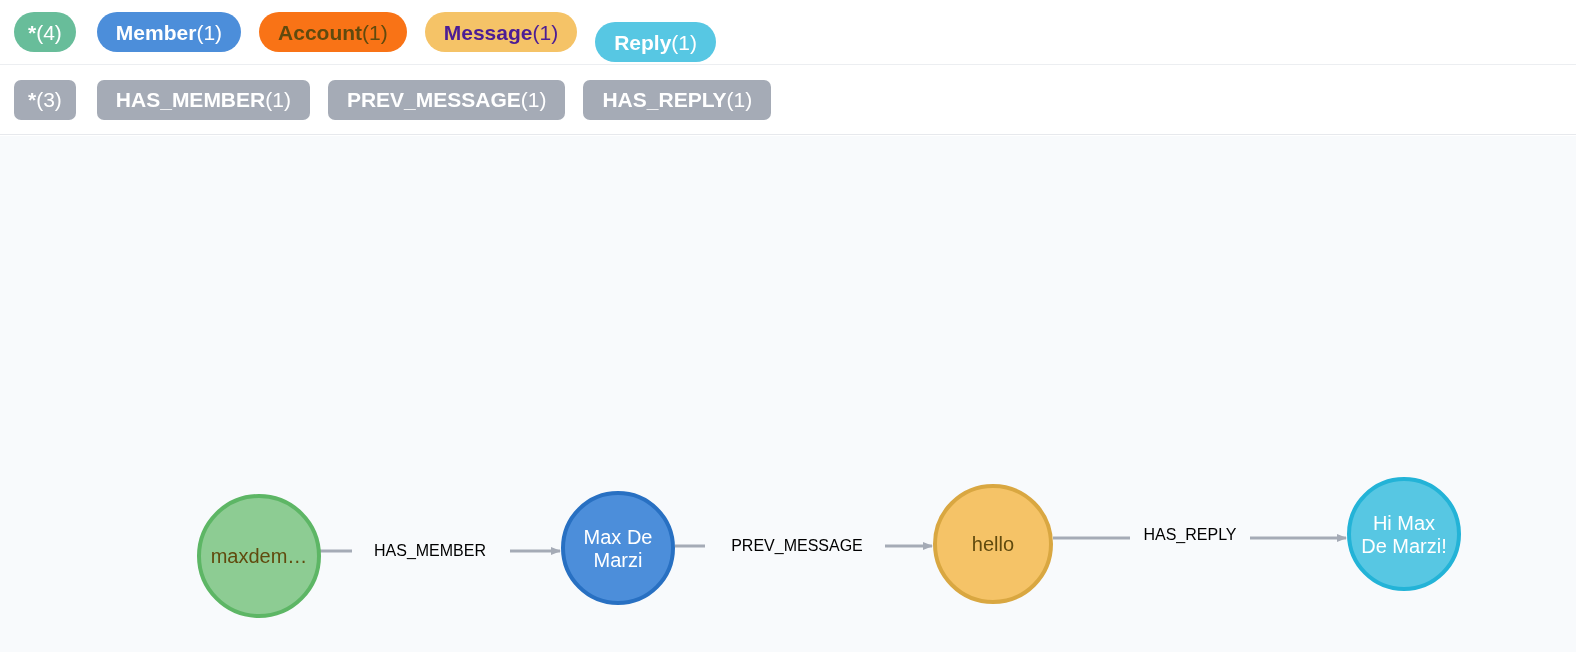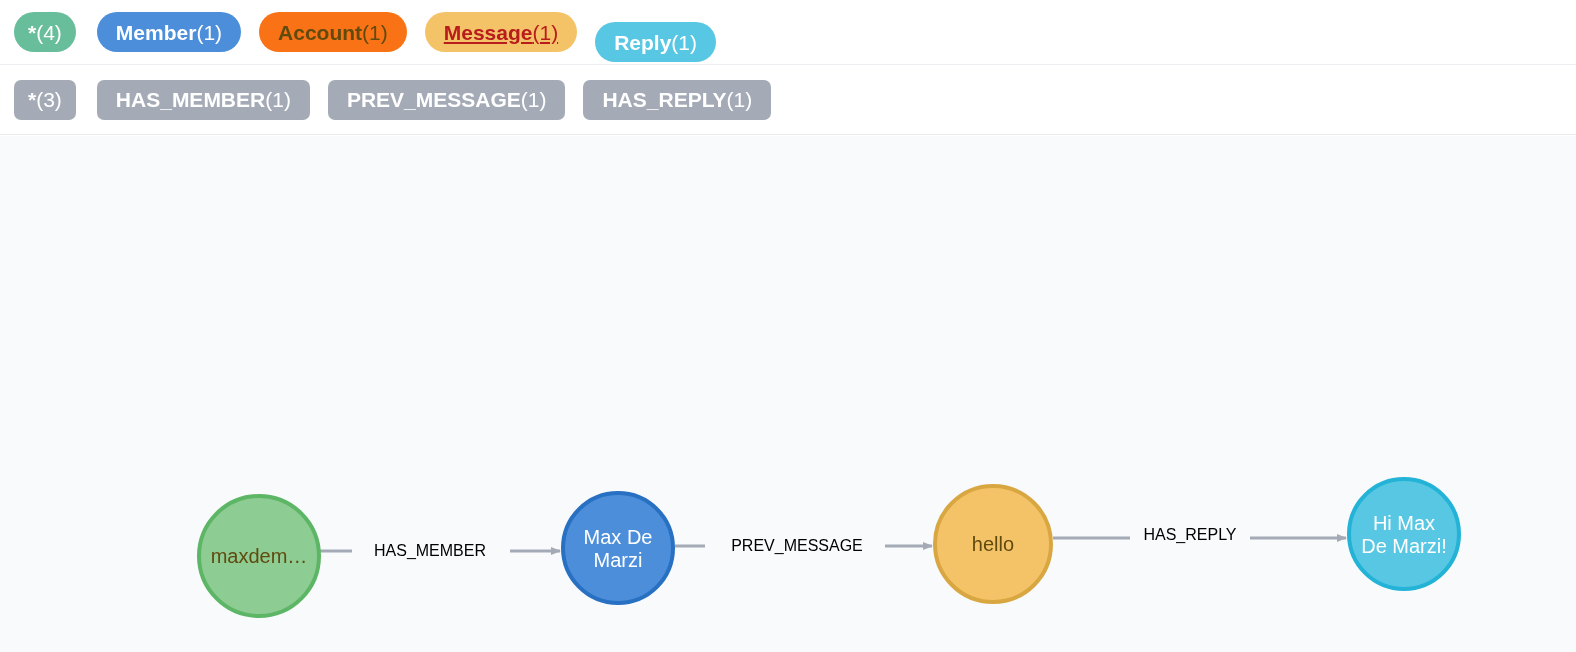--- a/index.html
+++ b/index.html
@@ -142,21 +142,21 @@
           <span class="count">(4)</span>
         </div>
         <div class="chip label-chip" style="background: rgb(76, 142, 218); color: rgb(255, 255, 255);">
           <span class="name">Member</span>
           <span class="count">(1)</span>
         </div>
         <div class="chip label-chip" style="background: #f97316; color: rgb(96, 74, 14);">
           <span class="name">Account</span>
           <span class="count">(1)</span>
         </div>
-        <div class="chip label-chip" style="background: rgb(245, 195, 103); color: #b91c1c; text-decoration: underline;">
+        <div class="chip label-chip" style="background: rgb(245, 195, 103); color: #4c1d95;">
           <span class="name">Message</span>
           <span class="count">(1)</span>
         </div>
         <div class="chip label-chip" style="background: rgb(87, 199, 227); color: rgb(255, 255, 255); margin-top: 20px;">
           <span class="name">Reply</span>
           <span class="count">(1)</span>
         </div>
       </div>
 
     <div class="legend-row legend-row-rels" id="rel-row">

